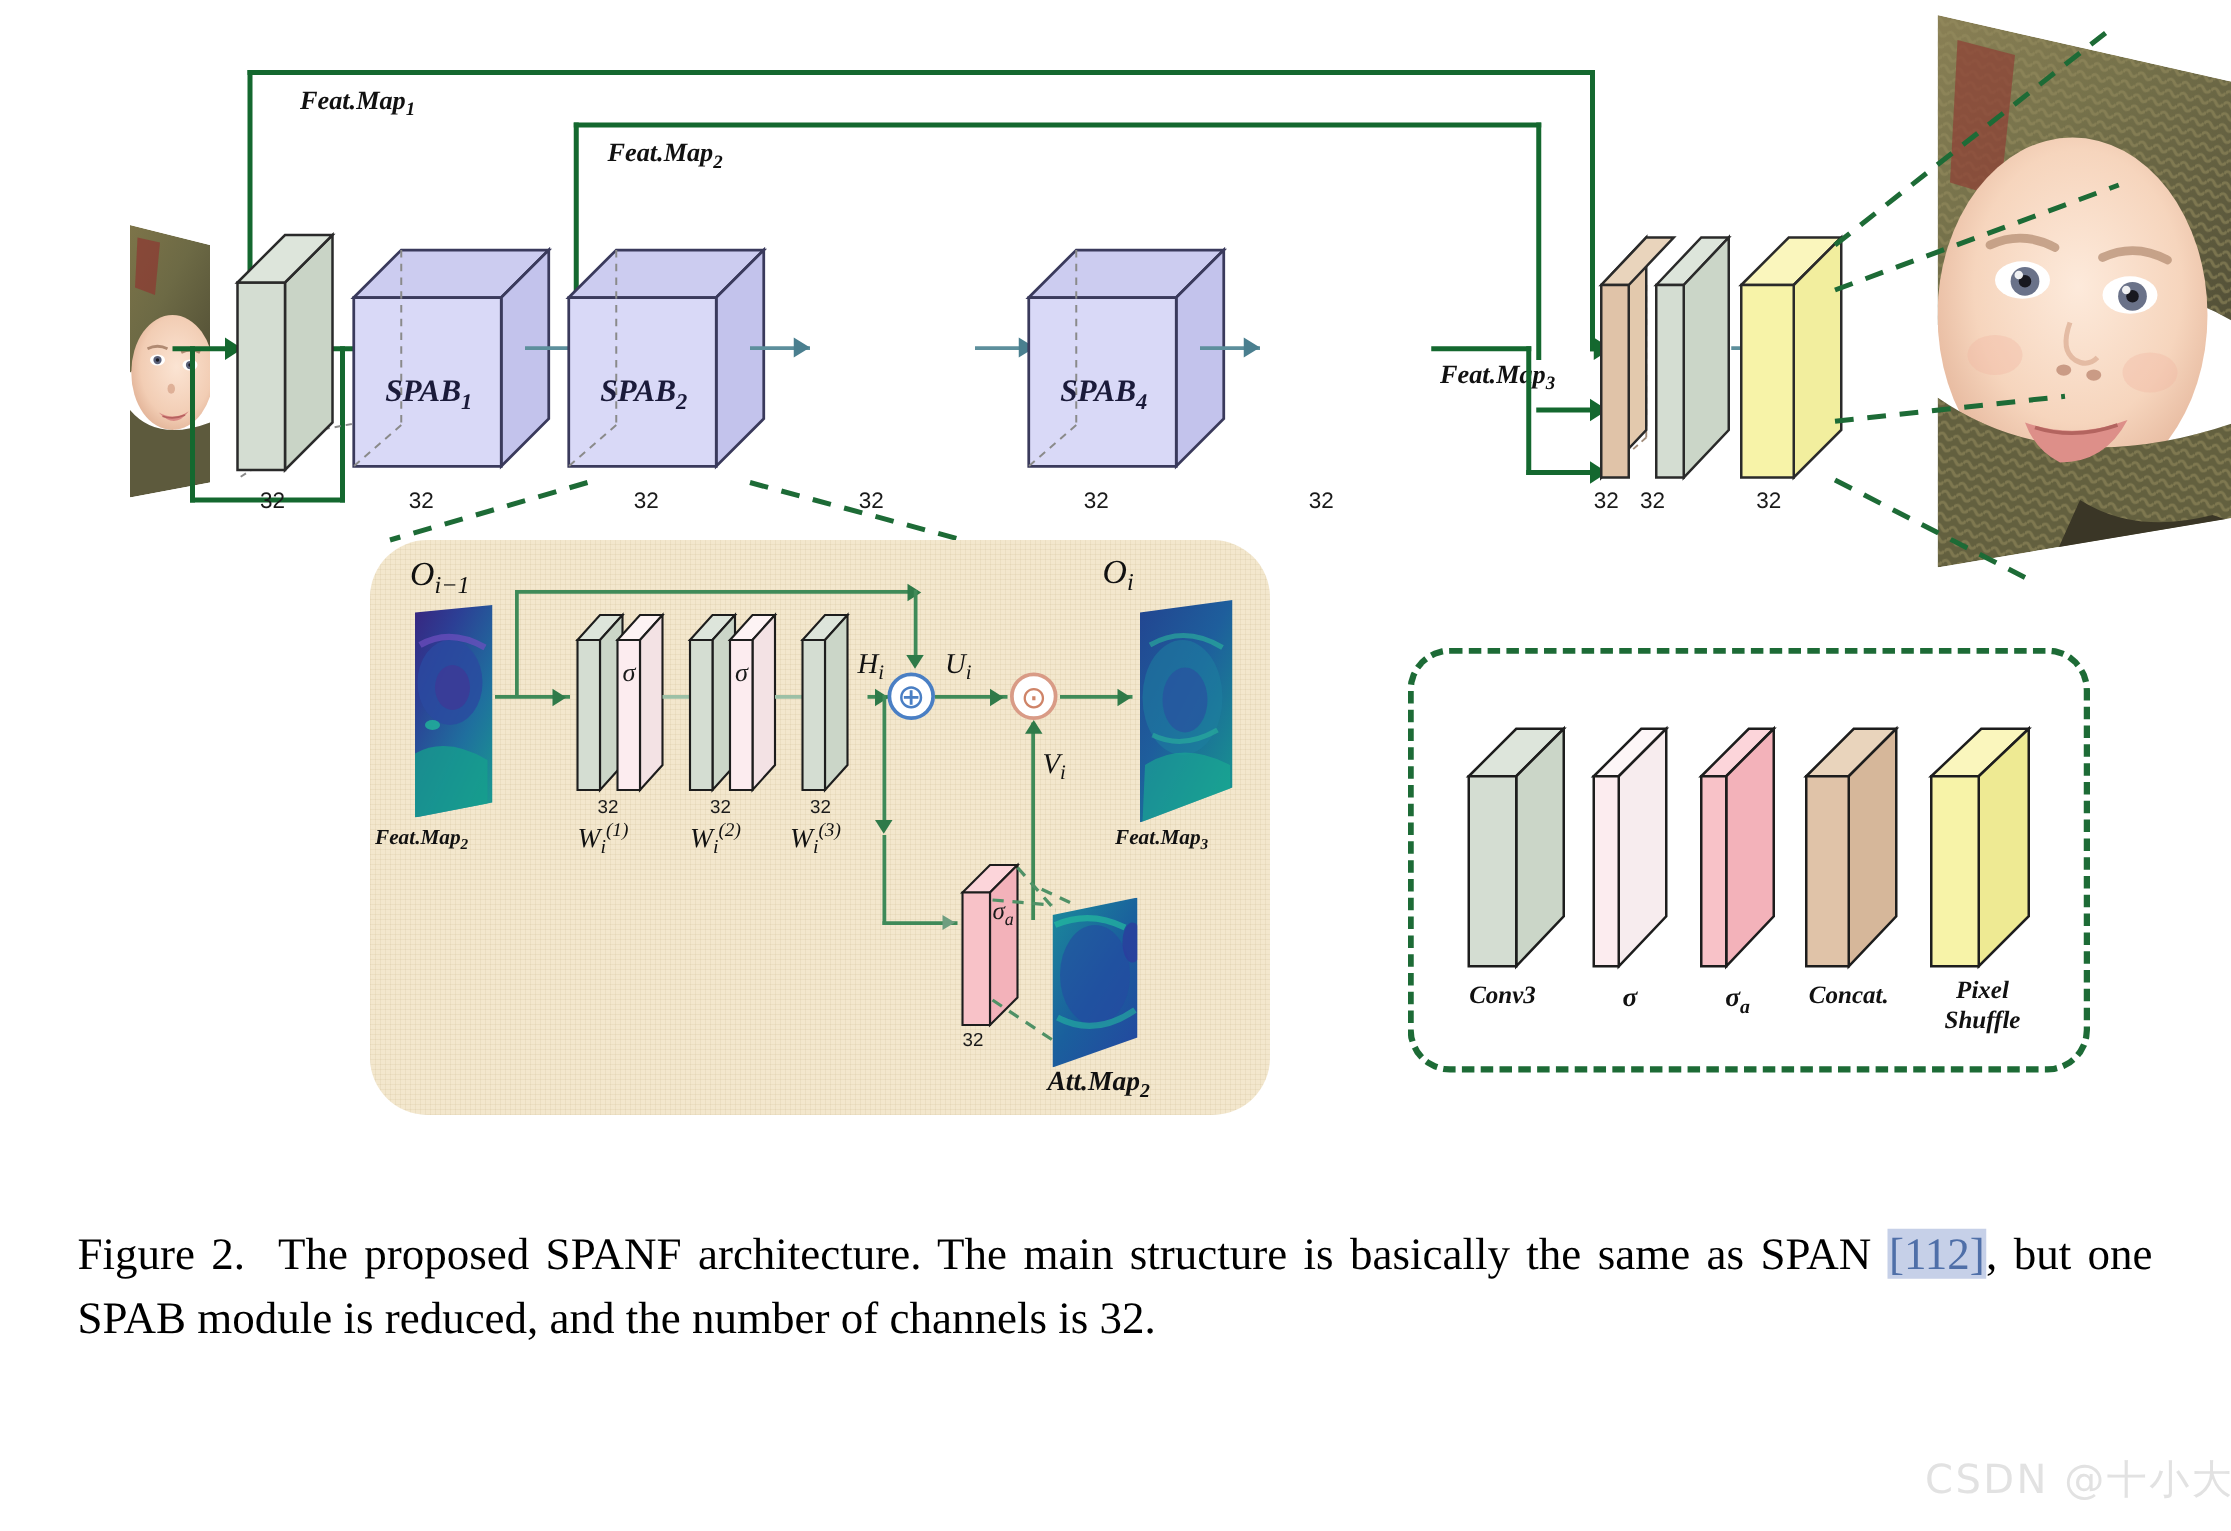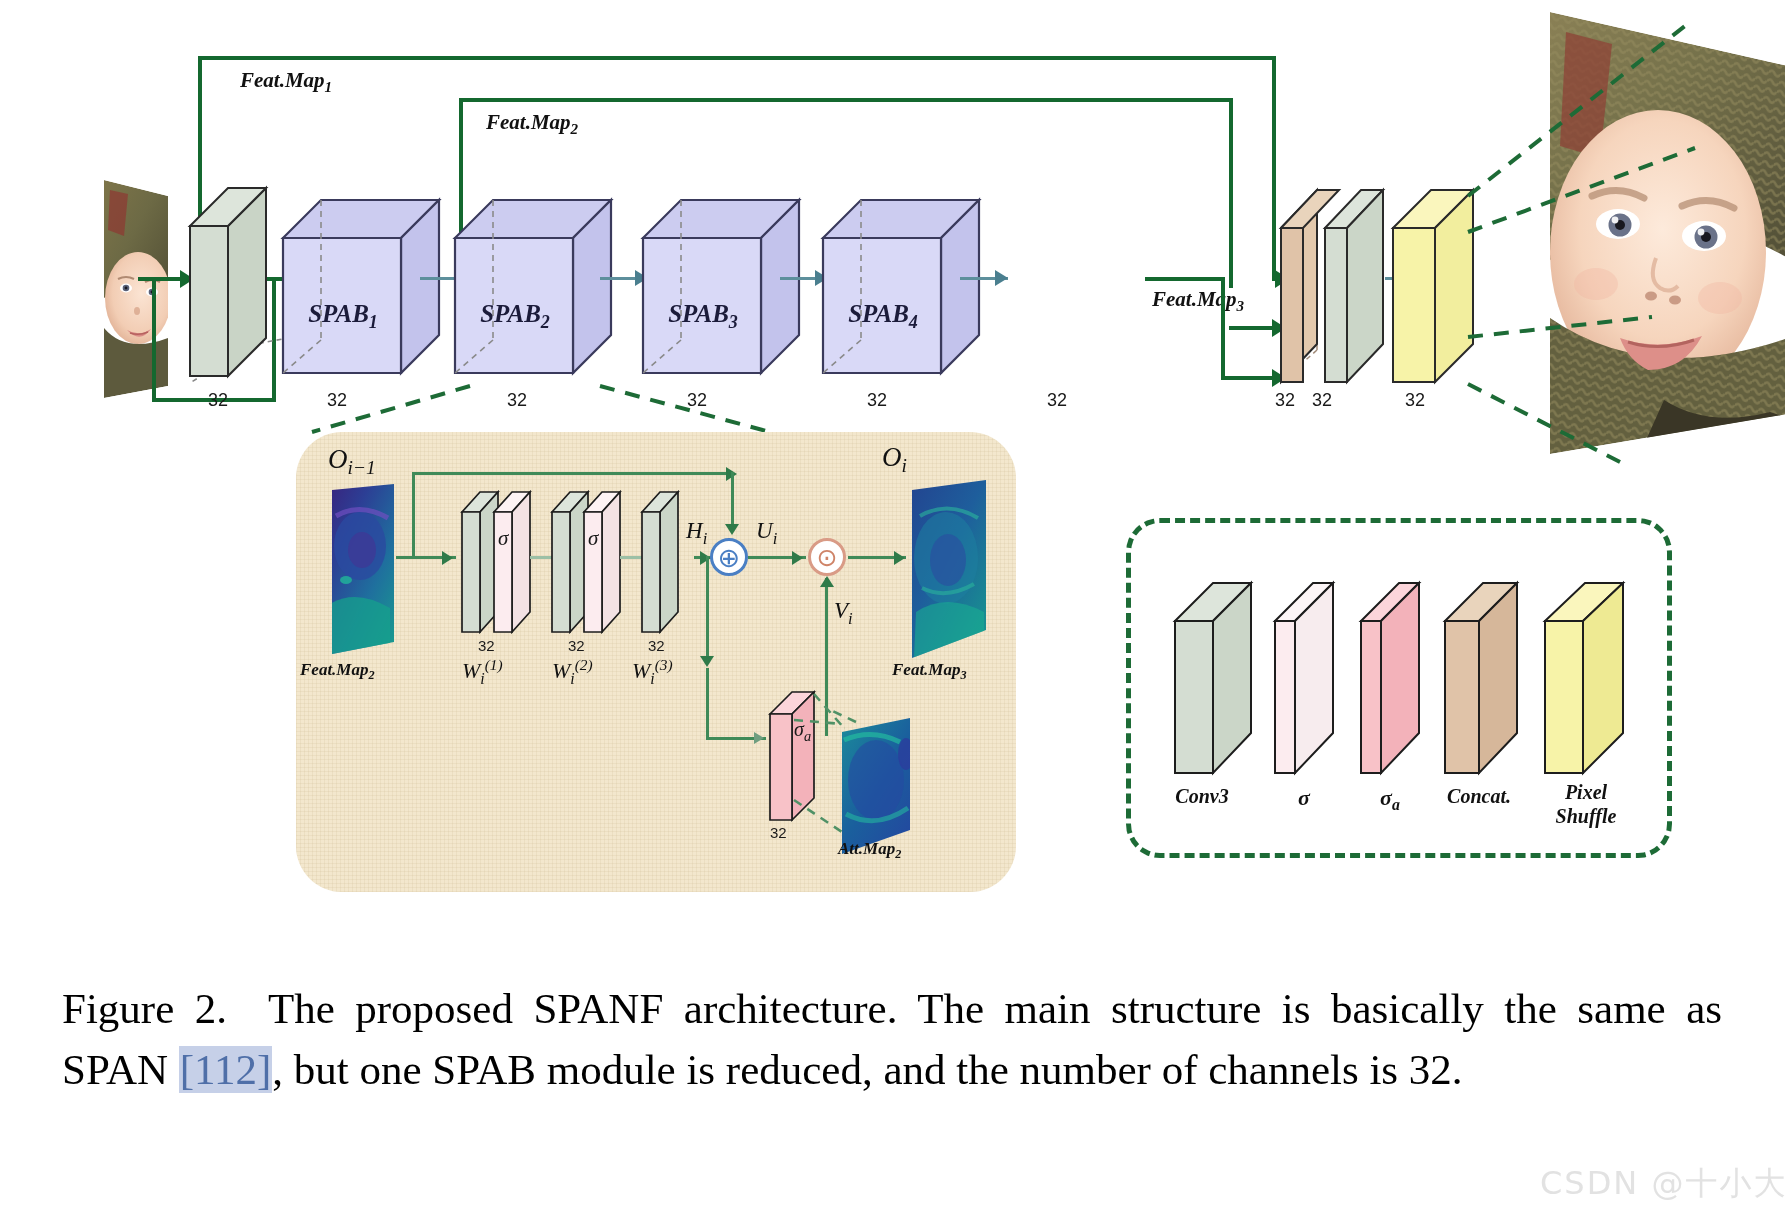--- a/index.html
+++ b/index.html
@@ -130,21 +130,21 @@
     position:absolute; text-align:center;
     font-family:"Liberation Serif", serif;
     font-style:italic; font-weight:bold;
     font-size:20px; color:#111; line-height:1.18;
   }
 
   
   #caption {
     position:absolute;
     font-family:"Liberation Serif", serif;
-    font-size:43px; line-height:1.42;
+    font-size:36px; line-height:1.42;
     color:#000; text-align:justify;
     text-align-last:left;
   }
   #caption .cite {
     color:#4f6fa8; background:#c6d0e8;
     padding:0 1px;
   }
 
   
   .wm {
@@ -259,30 +259,20 @@
       <polygon points="0,48 118,48 118,183 0,183" fill="#d9d9f7" stroke="#3a3a5c" stroke-width="2.2"></polygon>
       <path d="M38,10 L38,150 M38,150 L0,183" stroke="#8a8a8a" stroke-width="1.6" stroke-dasharray="6,5" fill="none"></path>
     </svg>
     <div class="cubelabel" style="left:-10px;top:110px;width:140px;"><span>SPAB</span><span class="sub">2</span></div>
   </div>
   <div class="num" style="left:507px;top:390px;">32</div>
 
   <div class="tealline" style="left:600px;top:277px;width:48px;"></div>
   <div class="tealhead" style="left:635px;top:270px;"></div>
 
-  <div class="cube" style="left:643px;top:190px;width:156px;height:190px;">
-    <svg width="156" height="190" viewBox="0 0 156 190">
-      <path d="M38,48 L110,48 M110,48 L110,150 M110,150 L38,150" stroke="#8a8a8a" stroke-width="1.6" stroke-dasharray="6,5" fill="none"></path>
-      <polygon points="0,48 38,10 156,10 118,48" fill="#ccccf0" stroke="#3a3a5c" stroke-width="2.2"></polygon>
-      <polygon points="118,48 156,10 156,145 118,183" fill="#c3c3ec" stroke="#3a3a5c" stroke-width="2.2"></polygon>
-      <polygon points="0,48 118,48 118,183 0,183" fill="#d9d9f7" stroke="#3a3a5c" stroke-width="2.2"></polygon>
-      <path d="M38,10 L38,150 M38,150 L0,183" stroke="#8a8a8a" stroke-width="1.6" stroke-dasharray="6,5" fill="none"></path>
-    </svg>
-    <div class="cubelabel" style="left:-10px;top:110px;width:140px;"><span>SPAB</span><span class="sub">3</span></div>
-  </div>
   <div class="num" style="left:687px;top:390px;">32</div>
 
   <div class="tealline" style="left:780px;top:277px;width:48px;"></div>
   <div class="tealhead" style="left:815px;top:270px;"></div>
 
   <div class="cube" style="left:823px;top:190px;width:156px;height:190px;">
     <svg width="156" height="190" viewBox="0 0 156 190">
       <path d="M38,48 L110,48 M110,48 L110,150 M110,150 L38,150" stroke="#8a8a8a" stroke-width="1.6" stroke-dasharray="6,5" fill="none"></path>
       <polygon points="0,48 38,10 156,10 118,48" fill="#ccccf0" stroke="#3a3a5c" stroke-width="2.2"></polygon>
       <polygon points="118,48 156,10 156,145 118,183" fill="#c3c3ec" stroke="#3a3a5c" stroke-width="2.2"></polygon>
@@ -570,21 +560,21 @@
         </defs>
         <g clip-path="url(#fmC)">
           <rect width="84" height="136" fill="url(#fgC)"></rect>
           <ellipse cx="40" cy="62" rx="28" ry="40" fill="#2449a2" opacity=".6"></ellipse>
           <path d="M8,22 q28,-12 56,2" stroke="#24c0a0" stroke-width="5" fill="none" opacity=".65"></path>
           <path d="M10,96 q30,16 62,-6" stroke="#24c0a0" stroke-width="5" fill="none" opacity=".55"></path>
           <ellipse cx="70" cy="36" rx="8" ry="16" fill="#2c3b9e" opacity=".75"></ellipse>
         </g>
       </svg>
     </div>
-    <div class="lbl" style="left:542px;top:407px;font-size:17px;"><span>Att.Map</span><span class="sub">2</span></div>
+    <div class="lbl" style="left:542px;top:420px;font-size:22px;"><span>Att.Map</span><span class="sub">2</span></div>
 
     <svg class="dashsvg" width="720" height="460">
       <g stroke="#4f9166" stroke-width="2.6" stroke-dasharray="9,7" fill="none">
         <path d="M518,262 L548,296"></path>
         <path d="M498,288 L546,292"></path>
         <path d="M498,368 L546,400"></path>
         <path d="M548,296 L548,296"></path>
         <path d="M560,290 L530,276"></path>
       </g>
     </svg>

